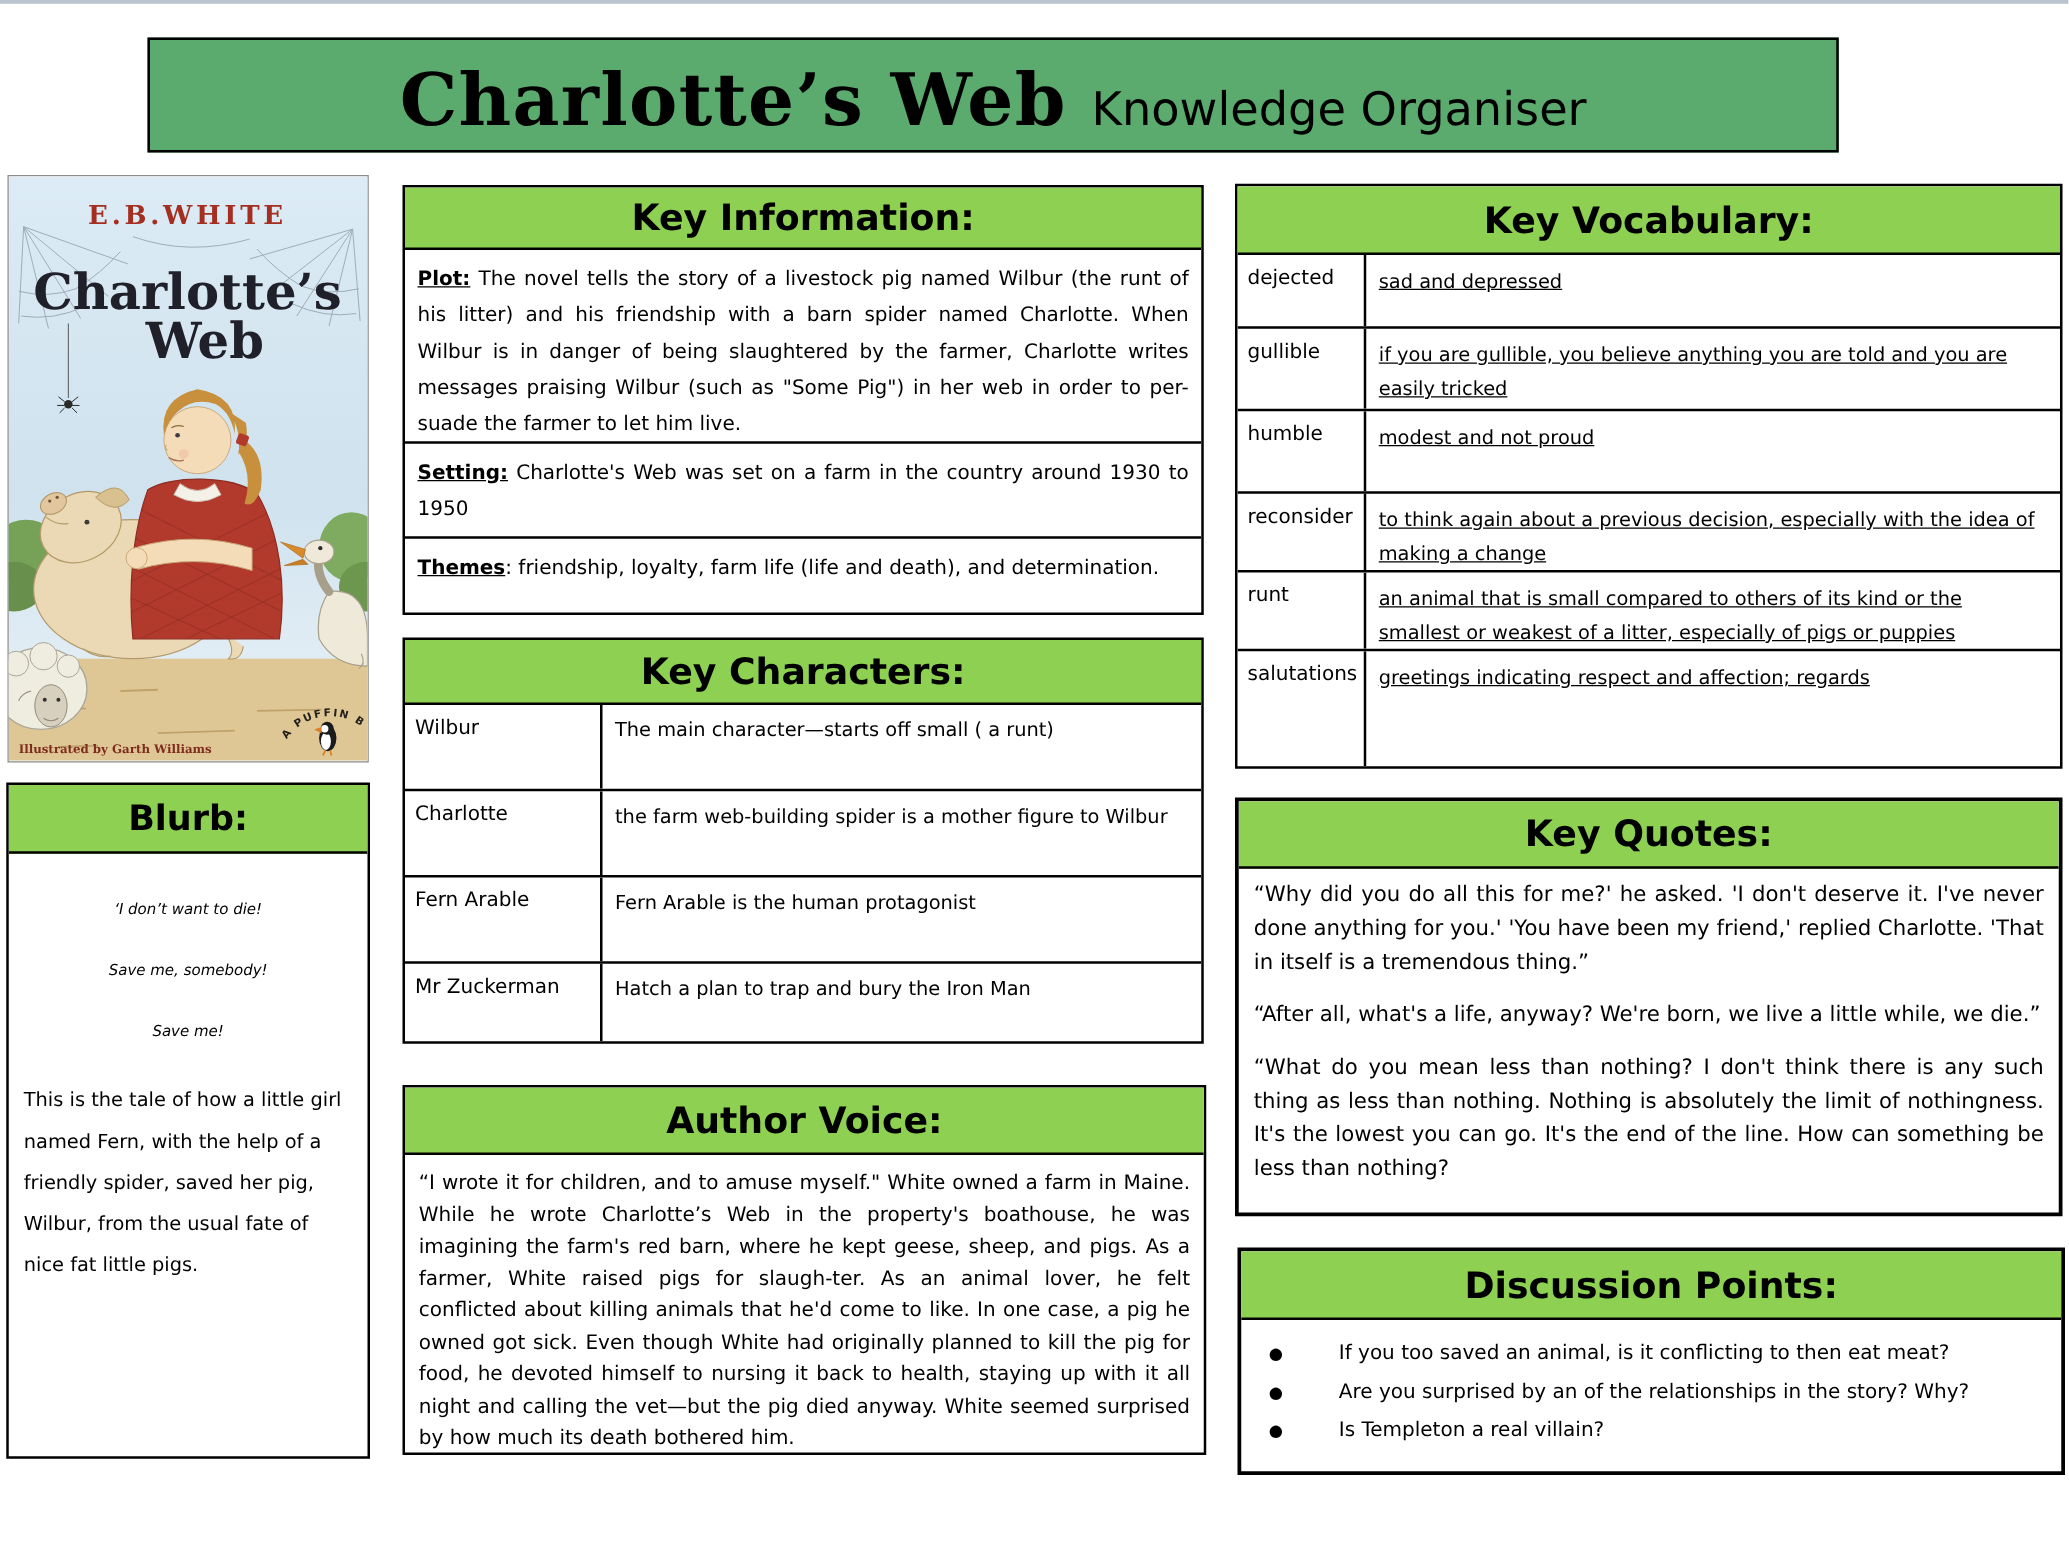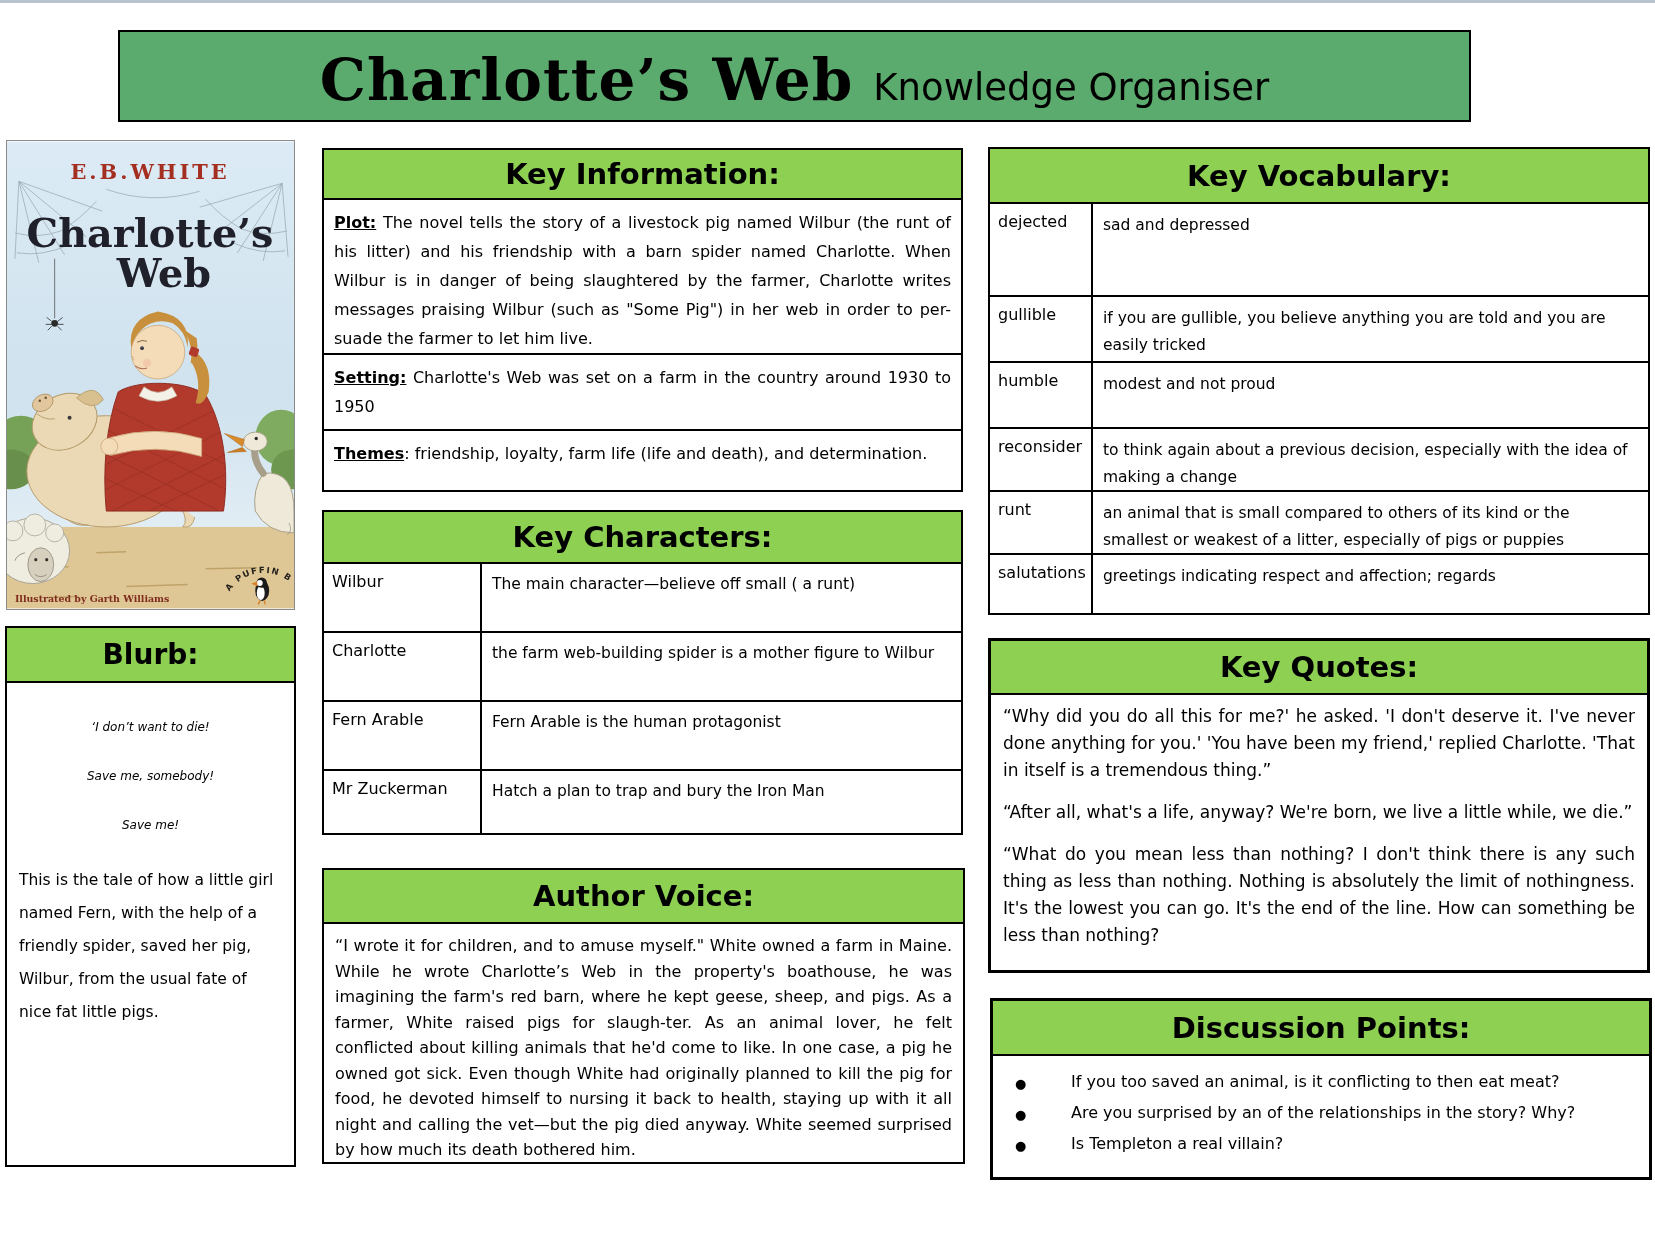--- a/index.html
+++ b/index.html
@@ -66,22 +66,22 @@
   .author-voice { left:322px; top:868px; width:643px; height:296px; }
   .author-voice .hdr { height:54px; }
   .av-body { padding:9px 11px; font-size:16px; line-height:25.5px; text-align:justify; }
 
   
   .key-vocab { left:988px; top:147px; width:662px; height:468px; }
   .key-vocab .hdr { height:55px; }
   .v-row { display:flex; border-bottom:2px solid #000; overflow:hidden; }
   .v-row:last-child { border-bottom:none; flex:1; }
   .v-word { width:103px; border-right:2px solid #000; padding:8px 8px; font-size:16px; }
-  .v-def { flex:1; padding:8px 10px; font-size:15.5px; line-height:27px; }
-  .vr-1 { height:93px; } .vr-2 { height:66px; } .vr-3 { height:66px; }
+  .v-def { flex:1; padding:8px 10px; font-size:15.5px; line-height:27px;text-decoration:underline; }
+  .vr-1 { height:59px; } .vr-2 { height:66px; } .vr-3 { height:66px; }
   .vr-4 { height:63px; } .vr-5 { height:63px; }
   .key-vocab .rows { display:flex; flex-direction:column; height:409px; }
 
   
   .key-quotes { left:988px; top:638px; width:662px; height:335px; border-width:3px; }
   .key-quotes .hdr { height:54px; }
   .kq-body { padding:8px 12px; font-size:17px; line-height:27px; text-align:justify; }
   .kq-body p { margin-bottom:15px; }
 
   
@@ -272,21 +272,21 @@
     </div>
     <div class="ki-row ki-themes">
       <span class="ki-label">Themes</span><span>: friendship, loyalty, farm life (life and death), and determination.</span>
     </div>
   </div>
 
   <div class="box key-chars">
     <div class="hdr">Key Characters:</div>
     <div class="c-row">
       <div class="c-name">Wilbur</div>
-      <div class="c-desc">The main character—believe off small ( a runt)</div>
+      <div class="c-desc">The main character—starts off small ( a runt)</div>
     </div>
     <div class="c-row">
       <div class="c-name">Charlotte</div>
       <div class="c-desc">the farm web-building spider is a mother figure to Wilbur</div>
     </div>
     <div class="c-row">
       <div class="c-name">Fern Arable</div>
       <div class="c-desc">Fern Arable is the human protagonist</div>
     </div>
     <div class="c-row">

